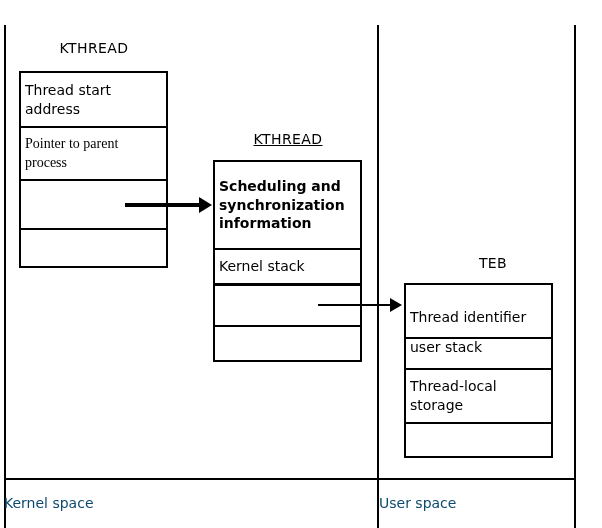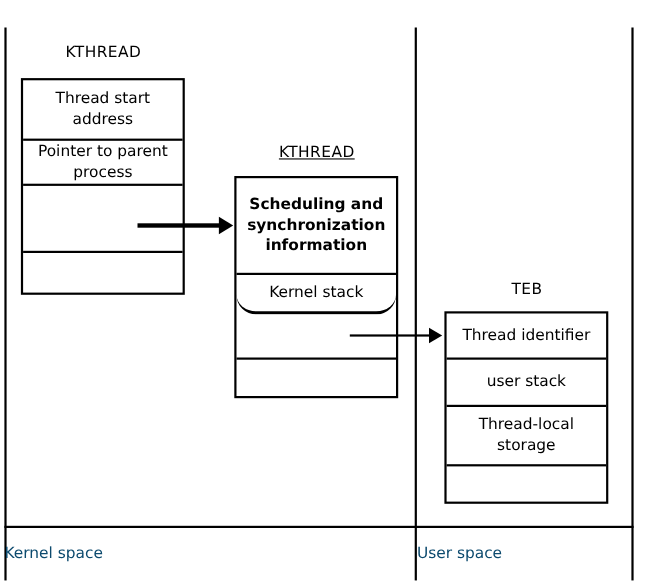--- a/index.html
+++ b/index.html
@@ -45,21 +45,21 @@
   }
   .struct-row {
     position: absolute;
     left: 0;
     right: 0;
     box-sizing: border-box;
     border-bottom: 2px solid #000000;
     display: flex;
     align-items: center;
     justify-content: center;
-    text-align: center;
+    text-align: left;
     font-size: 14px;
     line-height: 1.35;
     padding: 0 4px;
     color: #000000;
   }
   .struct-row.last { border-bottom: none; }
   .struct-row.thick-bottom { border-bottom-width: 3px; }
   .struct-row .row-label { display: block; width: 100%; }
 
   
@@ -99,52 +99,52 @@
   <div class="frame-line v-line" style="left:574px; top:25px; height:503px;"></div>
   <div class="frame-line v-line" style="left:377px; top:25px; height:503px;"></div>
   <div class="frame-line h-line" style="left:4px; top:478px; width:572px;"></div>
 
   <div class="struct-title" style="left:20px; top:40px; width:148px;">KTHREAD</div>
 
   <div class="struct-box" style="left:19px; top:71px; width:149px; height:197px;">
     <div class="struct-row" style="top:0px; height:55px;">
       <span class="row-label">Thread start address</span>
     </div>
-    <div class="struct-row" style="top:55px; height:41px;">
+    <div class="struct-row" style="top:55px; height:53px;font-family:Liberation Serif, serif;">
       <span class="row-label">Pointer to parent process</span>
     </div>
     <div class="struct-row" style="top:108px; height:49px;">
       <span class="row-label"></span>
     </div>
     <div class="struct-row last" style="top:157px; height:36px;">
       <span class="row-label"></span>
     </div>
   </div>
 
   <div class="struct-title" style="left:214px; top:131px; width:148px;text-decoration:underline;">KTHREAD</div>
 
   <div class="struct-box" style="left:213px; top:160px; width:149px; height:202px;">
     <div class="struct-row" style="top:0px; height:88px;font-weight:bold;">
       <span class="row-label">Scheduling and synchronization information</span>
     </div>
-    <div class="struct-row thick-bottom" style="top:88px; height:36px;border-radius:18px;">
+    <div class="struct-row thick-bottom" style="top:88px; height:36px;">
       <span class="row-label">Kernel stack</span>
     </div>
     <div class="struct-row" style="top:124px; height:41px;">
       <span class="row-label"></span>
     </div>
     <div class="struct-row last" style="top:165px; height:33px;">
       <span class="row-label"></span>
     </div>
   </div>
 
-  <div class="struct-title" style="left:405px; top:255px; width:148px;text-align:center;">TEB</div>
+  <div class="struct-title" style="left:419px; top:255px; width:148px;text-align:center;">TEB</div>
 
   <div class="struct-box" style="left:404px; top:283px; width:149px; height:175px;">
-    <div class="struct-row" style="top:0px; height:42px;">
+    <div class="struct-row" style="top:12px; height:42px;">
       <span class="row-label">Thread identifier</span>
     </div>
     <div class="struct-row" style="top:42px; height:43px;">
       <span class="row-label">user stack</span>
     </div>
     <div class="struct-row" style="top:85px; height:54px;">
       <span class="row-label">Thread-local storage</span>
     </div>
     <div class="struct-row last" style="top:139px; height:32px;">
       <span class="row-label"></span>

